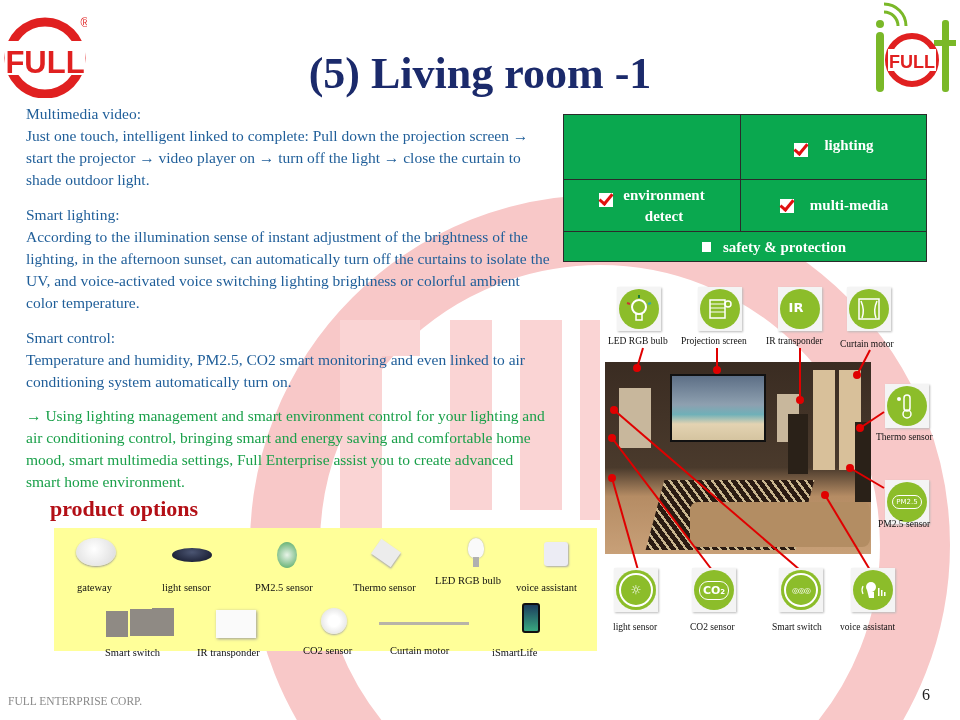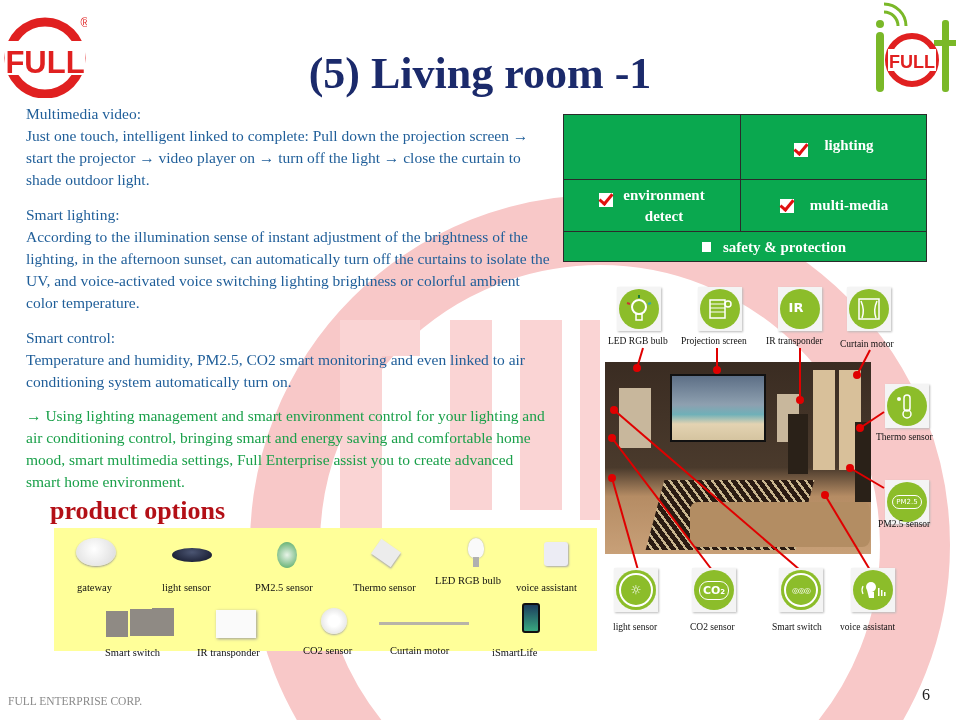--- a/index.html
+++ b/index.html
@@ -25,21 +25,21 @@
   .sicon { position:absolute; width:44px; height:44px; background:#f4f4f4; box-shadow:1px 1px 2px #bbb; }
   .sicon .circ { position:absolute; left:2px; top:2px; width:40px; height:40px; border-radius:50%; background:#8cbd2a; display:flex; align-items:center; justify-content:center; color:#fff; font-family:"DejaVu Sans", sans-serif; font-weight:bold; font-size:11px; }
   .slabel { position:absolute; font-size:9.5px; color:#111; white-space:nowrap; }
   .photo { position:absolute; left:605px; top:362px; width:266px; height:192px; background:linear-gradient(180deg,#3a2c22 0%,#4a3a2c 55%,#b58c64 70%,#c8a078 100%); overflow:hidden; }
   .screen { position:absolute; left:65px; top:12px; width:92px; height:64px; background:linear-gradient(180deg,#5d6f86 0%,#8ea0b0 45%,#6fb0b8 60%,#e3d3b2 75%,#d5c4a0 100%); border:2px solid #111; }
   .rug { position:absolute; left:50px; top:118px; width:150px; height:70px; background:repeating-linear-gradient(45deg,#2a1b12 0 4px,#c9b68f 4px 6px); transform:skewX(-15deg); }
   .sofa { position:absolute; left:85px; top:140px; width:180px; height:45px; background:#b38d63; border-radius:8px; }
   .curtain { position:absolute; top:8px; width:22px; height:100px; background:#d8c09a; }
   .shelf { position:absolute; background:#2a2118; }
   
-  .prod-title { position:absolute; left:50px; top:496px; font-size:26px; font-weight:bold; color:#b30f16; }
+  .prod-title { position:absolute; left:50px; top:496px; font-size:22px; font-weight:bold; color:#b30f16; }
   .prod-panel { position:absolute; left:54px; top:528px; width:543px; height:123px; background:#ffff99; }
   .plabel { position:absolute; font-size:10.5px; color:#111; white-space:nowrap; }
   .pimg { position:absolute; }
   .footer { position:absolute; left:8px; top:695px; font-size:11.5px; color:#8a8a8a; }
   .pagenum { position:absolute; left:922px; top:686px; font-size:16px; color:#222; }
   svg { display:block; }
 </style>
 </head>
 <body>
 

